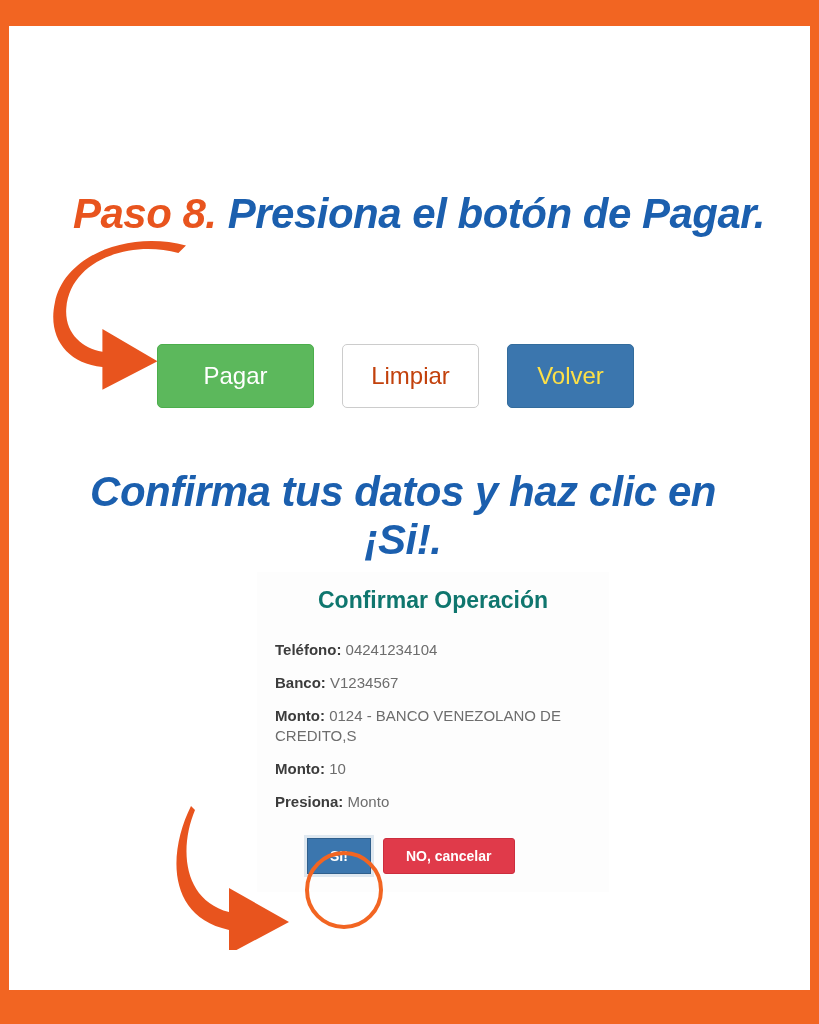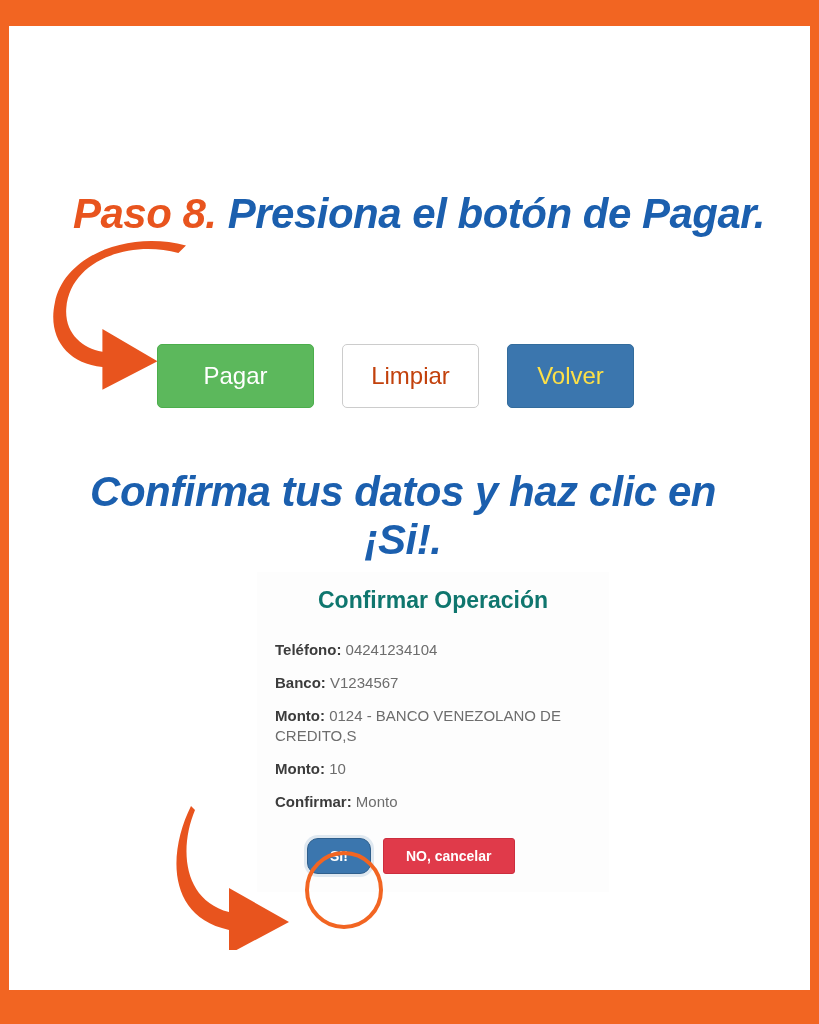--- a/index.html
+++ b/index.html
@@ -152,21 +152,21 @@
     gap: 12px;
     align-items: center;
     padding-left: 32px;
   }
   .btn-si {
     background: #3b76ae;
     color: #ffffff;
     font-size: 14px;
     font-weight: bold;
     border: 1px solid #2f5f8c;
-    border-radius: 11px;
+    border-radius: 0;
     padding: 9px 22px;
     cursor: pointer;
     box-shadow: 0 0 0 3px #dfe8f0;
   }
   .btn-no {
     background: #e03a4a;
     color: #ffffff;
     font-size: 14px;
     font-weight: bold;
     border: 1px solid #cc2e3e;
@@ -242,21 +242,21 @@
     </div>
     <div class="detail-row">
       <span class="lbl">Monto:</span>
       <span>0124 - BANCO VENEZOLANO DE CREDITO,S</span>
     </div>
     <div class="detail-row">
       <span class="lbl">Monto:</span>
       <span>10</span>
     </div>
     <div class="detail-row">
-      <span class="lbl">Confirmar:</span>
+      <span class="lbl">Presiona:</span>
       <span>Monto</span>
     </div>
 
     <div class="modal-actions">
       <button class="btn-si">SI!</button>
       <button class="btn-no">NO, cancelar</button>
     </div>
   </div>
 
   <svg class="arrow arrow2" viewBox="0 0 160 150">

